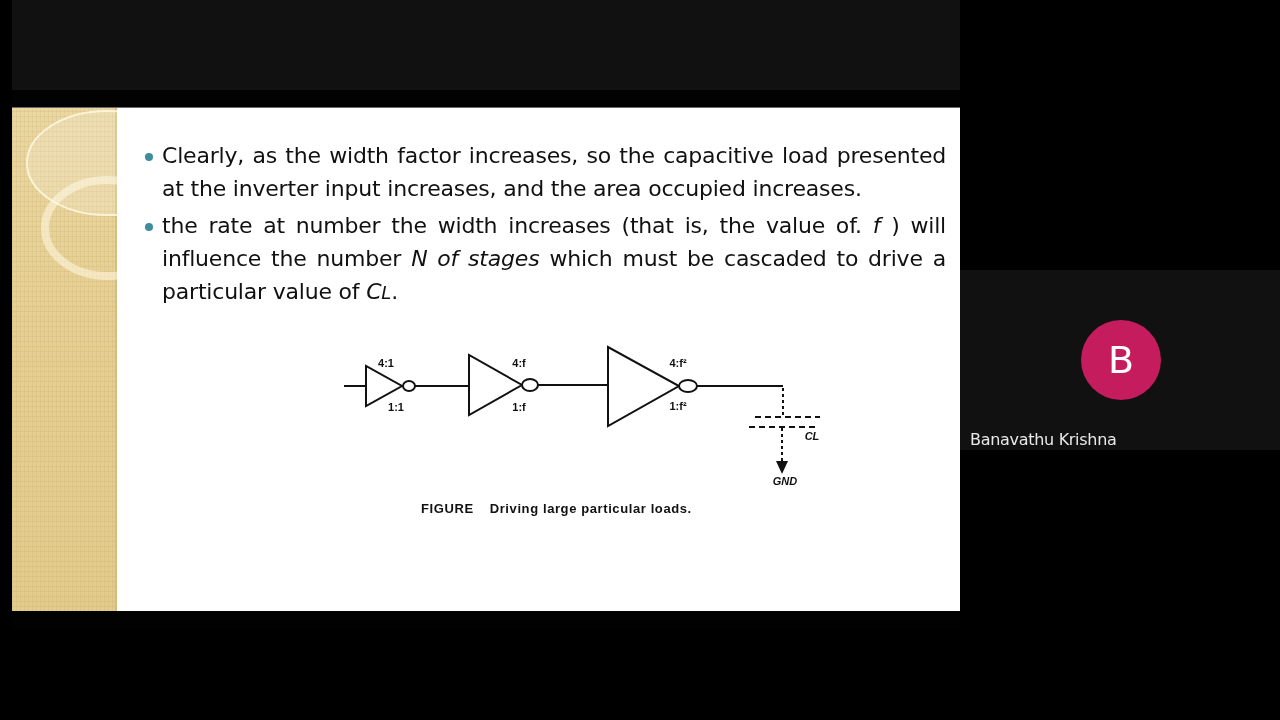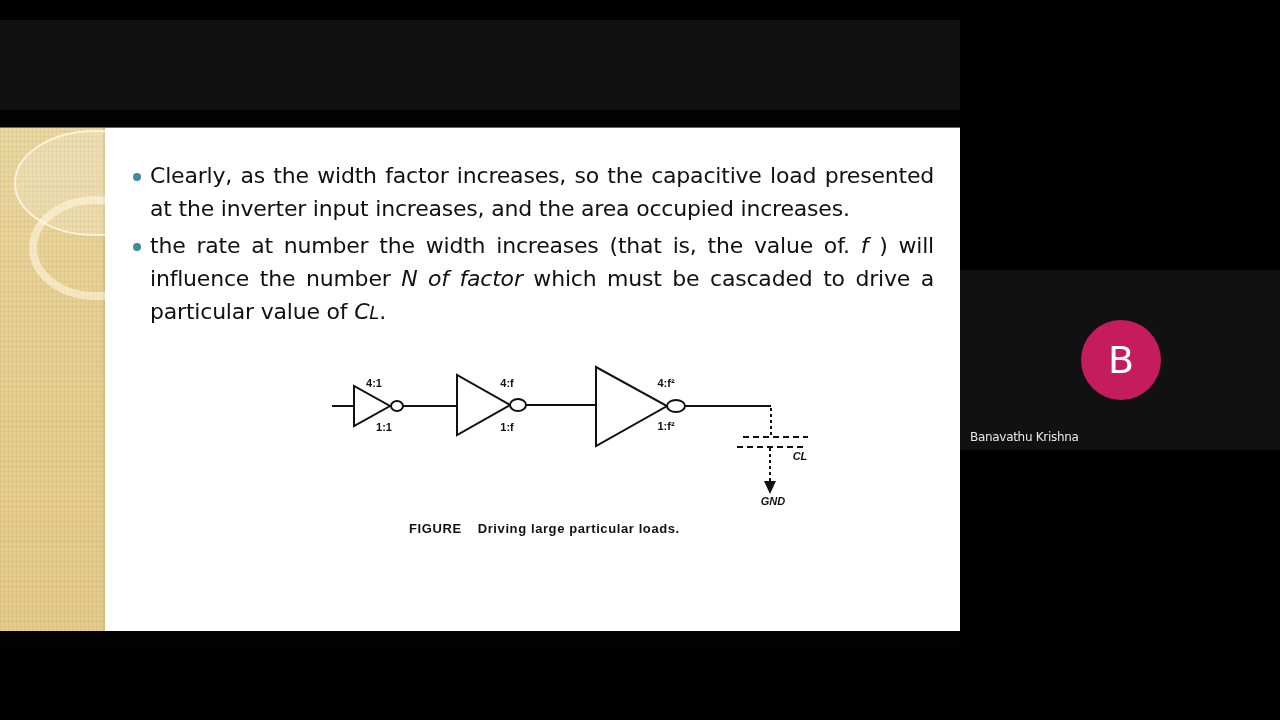--- a/index.html
+++ b/index.html
@@ -1,19 +1,19 @@
 <!DOCTYPE html>
 <html><head>
 <meta charset="utf-8">
 <style>
   * { box-sizing: border-box; margin: 0; padding: 0; }
   html, body { width: 1280px; height: 720px; overflow: hidden; background: #000; }
   body { position: relative; font-family: "Liberation Sans", sans-serif; }
 
-  .stage { position: absolute; left: 0; top: 0; width: 960px; height: 520px; background: #111111; margin-top: 20px; }
+  .stage { position: absolute; left: 12px; top: 0; width: 960px; height: 520px; background: #111111; }
   .band-top { position: absolute; left: 0; top: 90px; width: 960px; height: 18px; background: #020202; }
   .band-bot { position: absolute; left: 0; top: 611px; width: 960px; height: 19px; background: #020202; }
 
   .slide { position: absolute; left: 0; top: 107px; width: 960px; height: 505px; background: #ffffff; overflow: hidden; border-top: 1px solid #6a6a6a; }
   .papyrus {
     position: absolute; left: 0; top: 0; width: 105px; height: 100%;
     background:
       repeating-linear-gradient(90deg, rgba(170,140,70,0.10) 0px, rgba(170,140,70,0.10) 1px, transparent 1px, transparent 4px),
       repeating-linear-gradient(0deg, rgba(150,120,60,0.10) 0px, rgba(150,120,60,0.10) 1px, transparent 1px, transparent 5px),
       linear-gradient(180deg, #ead7a2 0%, #e6cf92 40%, #e3cb8c 100%);
@@ -40,21 +40,21 @@
   .fig-caption { position: absolute; left: 304px; top: 393px; font-family: "Liberation Sans", sans-serif; font-weight: bold; font-size: 13px; color: #111; letter-spacing: 0.6px; white-space: nowrap; }
   .fig-caption .cap-title { margin-right: 16px; }
 
   .right-col { position: absolute; left: 960px; top: 0; width: 320px; height: 720px; background: #000; }
   .tile { position: absolute; left: 0; top: 270px; width: 320px; height: 180px; background: #111111; }
   .avatar {
     position: absolute; left: 121px; top: 50px; width: 80px; height: 80px; border-radius: 50%;
     background: #c41c5c; color: #fff; font-family: "DejaVu Sans", sans-serif; font-size: 38px;
     display: flex; align-items: center; justify-content: center;
   }
-  .participant-name { position: absolute; left: 10px; top: 160px; font-family: "DejaVu Sans", sans-serif; font-size: 12px; color: #e8e8e8; letter-spacing: -0.3px; }
+  .participant-name { position: absolute; left: 10px; top: 160px; font-family: "DejaVu Sans", sans-serif; font-size: 16px; color: #e8e8e8; letter-spacing: -0.3px; }
 </style>
 </head>
 <body>
 
 <div class="stage">
   <div class="band-top"></div>
 
   <div class="slide">
     <div class="papyrus">
       <svg width="105" height="505" viewBox="0 0 105 505">
@@ -64,21 +64,21 @@
     </div>
 
     <div class="content">
       <div class="bullet b1">
         <span class="dot"></span>
         <span>Clearly, as the width factor increases, so the capacitive load presented at the inverter input increases, and the area occupied increases.</span>
       </div>
 
       <div class="bullet b2">
         <span class="dot"></span>
-        <span>the rate at number the width increases (that is, the value of. </span><i>f</i><span> ) will influence the number </span><i>N of factor</i><span> which must be cascaded to drive a particular value of </span><i>C</i><i class="sub">L</i><span>.</span>
+        <span>the rate at number the width increases (that is, the value of. </span><i>f</i><span> ) will influence the number </span><i>N of stages</i><span> which must be cascaded to drive a particular value of </span><i>C</i><i class="sub">L</i><span>.</span>
       </div>
 
       <svg class="figure" width="855" height="505" viewBox="105 0 855 505">
         <g stroke="#111" stroke-width="2" fill="none">
 
           <line x1="332" y1="278" x2="354" y2="278"></line>
 
           <polygon points="354,258 354,298 390,278" fill="#fff"></polygon>
           <ellipse cx="397" cy="278" rx="6" ry="5" fill="#fff"></ellipse>
           <line x1="403" y1="278" x2="457" y2="278"></line>

